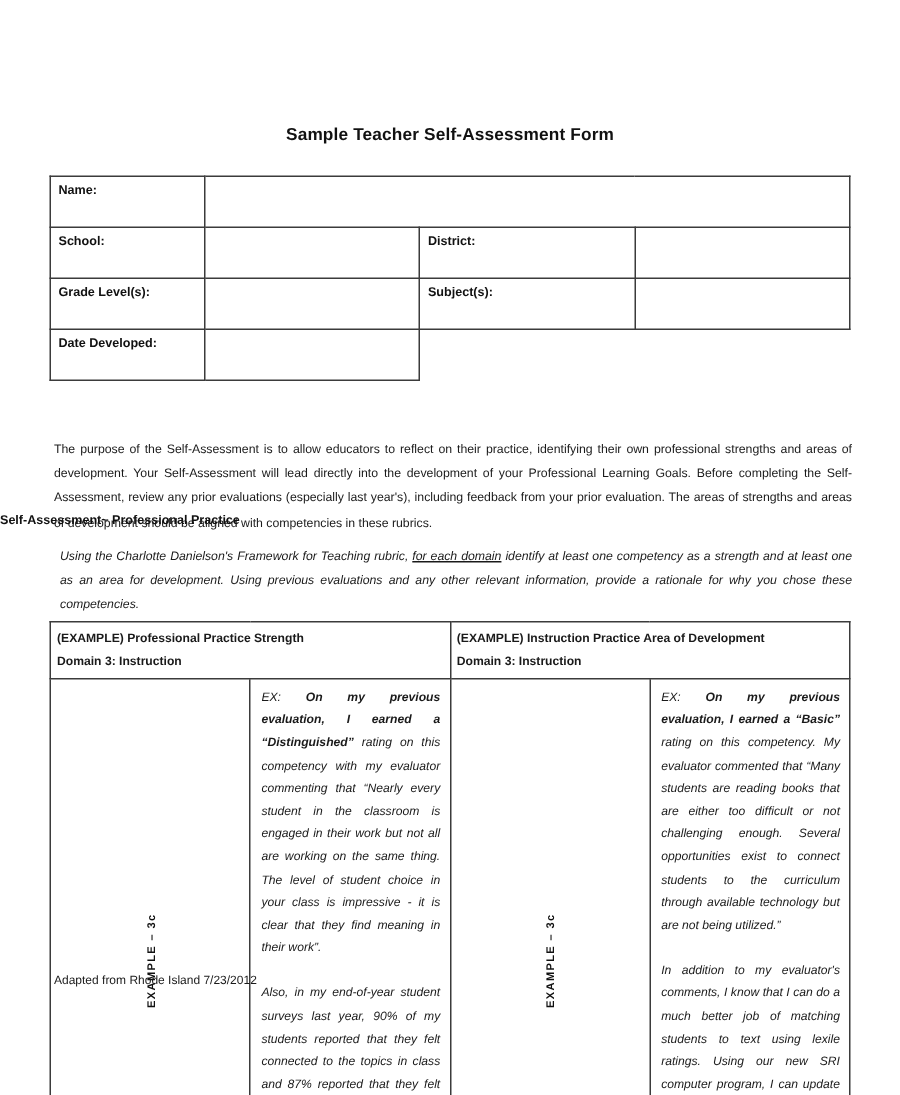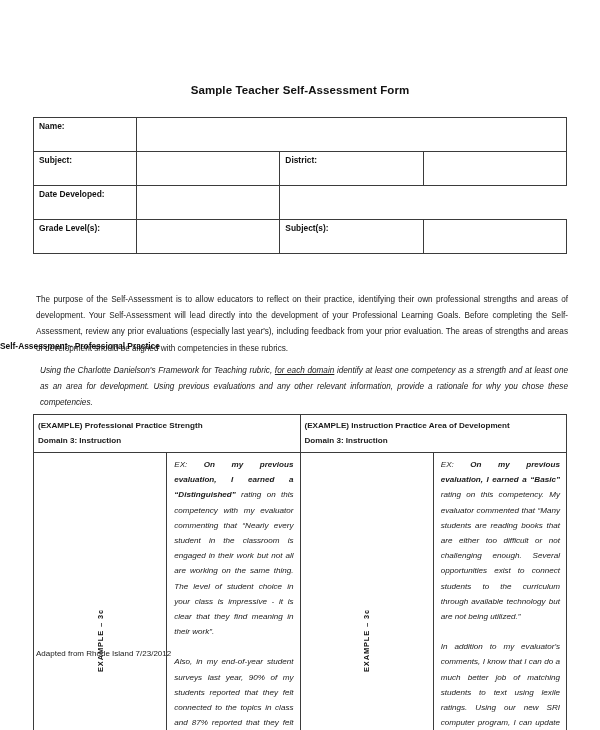--- a/index.html
+++ b/index.html
@@ -179,36 +179,36 @@
 
   <div class="doc-title">Sample Teacher Self-Assessment Form</div>
 
   <table class="form-table">
     <tbody>
         <tr>
       <td class="lbl-a">Name:</td>
       <td class="val" colspan="3"></td>
     </tr>
     <tr>
-      <td class="lbl-a">Subject:</td>
+      <td class="lbl-a">School:</td>
       <td class="val val-a"></td>
       <td class="lbl-b">District:</td>
+      <td class="val"></td>
+    </tr>
+    <tr>
+      <td class="lbl-a">Grade Level(s):</td>
+      <td class="val val-a"></td>
+      <td class="lbl-b">Subject(s):</td>
       <td class="val"></td>
     </tr>
     <tr>
       <td class="lbl-a">Date Developed:</td>
       <td class="val val-a"></td>
       <td class="nb"></td>
       <td class="nb"></td>
-    </tr>
-    <tr>
-      <td class="lbl-a">Grade Level(s):</td>
-      <td class="val val-a"></td>
-      <td class="lbl-b">Subject(s):</td>
-      <td class="val"></td>
     </tr>
   </tbody>
     </table>
 
   <div class="intro">The purpose of the Self-Assessment is to allow educators to reflect on their practice, identifying their own professional strengths and areas of development. Your Self-Assessment will lead directly into the development of your Professional Learning Goals. Before completing the Self-Assessment, review any prior evaluations (especially last year's), including feedback from your prior evaluation. The areas of strengths and areas of development should be aligned with competencies in these rubrics.</div>
 
   <div class="section-heading">Self-Assessment~ Professional Practice</div>
 
   <div class="instruction">
     <span>Using the Charlotte Danielson's Framework for Teaching rubric, </span><span class="u">for each domain</span><span> identify at least one competency as a strength and at least one as an area for development. Using previous evaluations and any other relevant information, provide a rationale for why you chose these competencies.</span>

